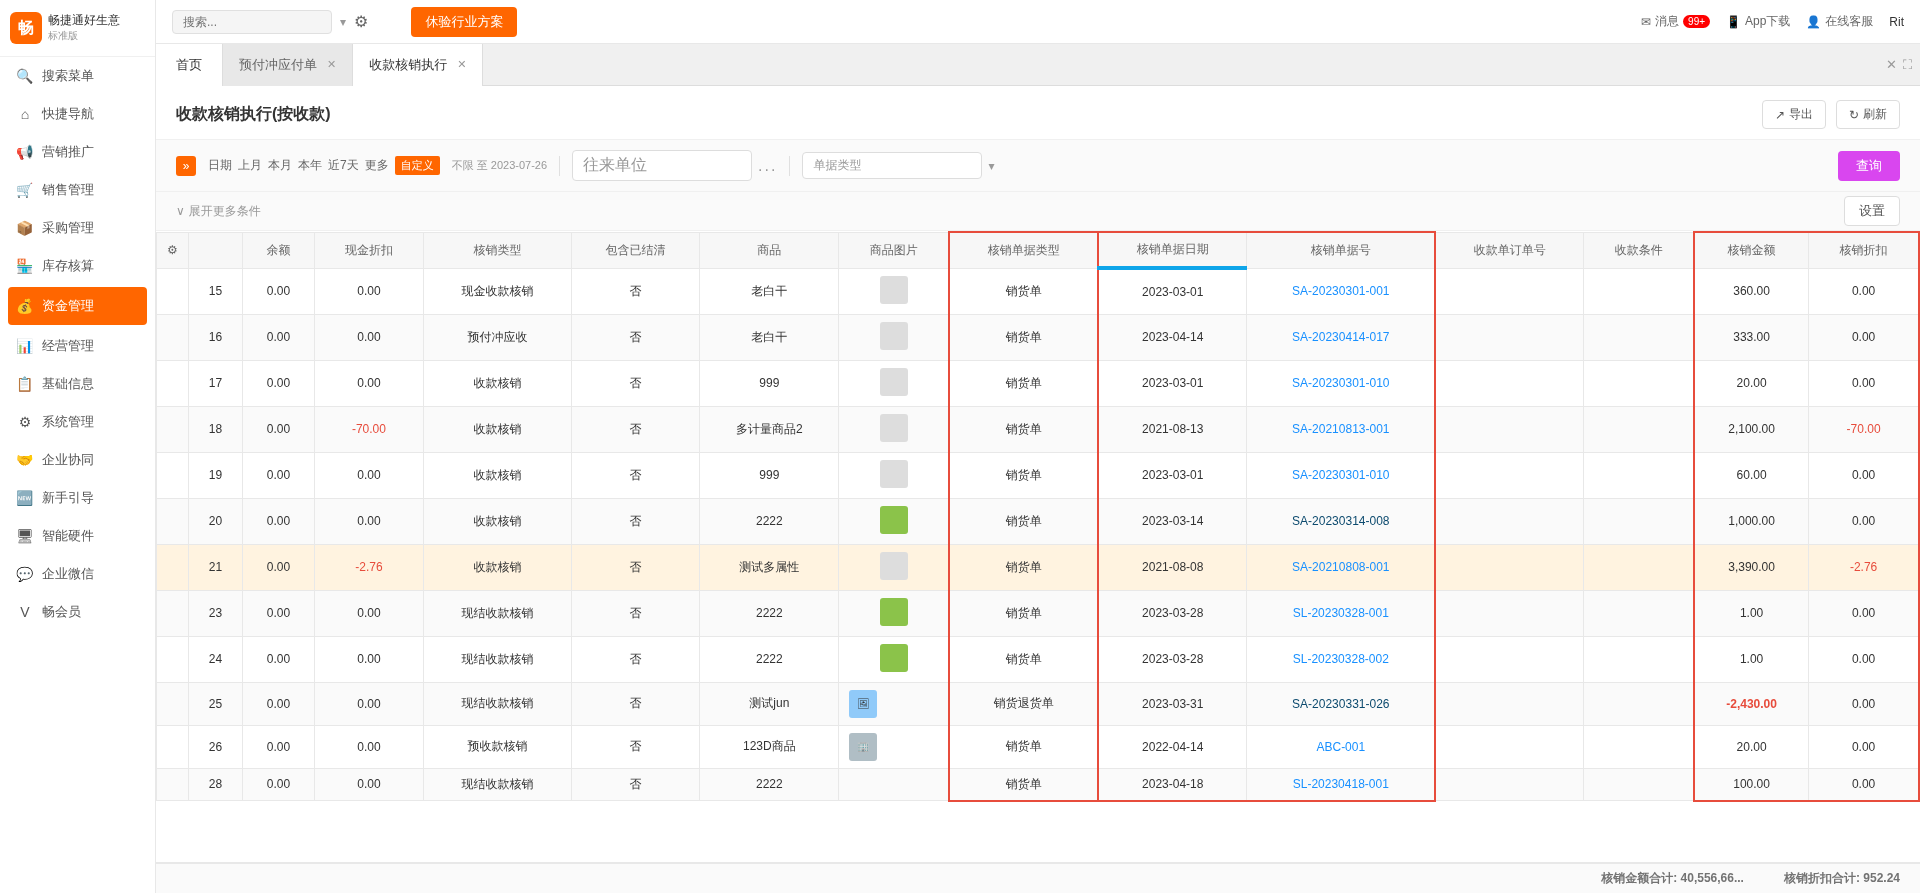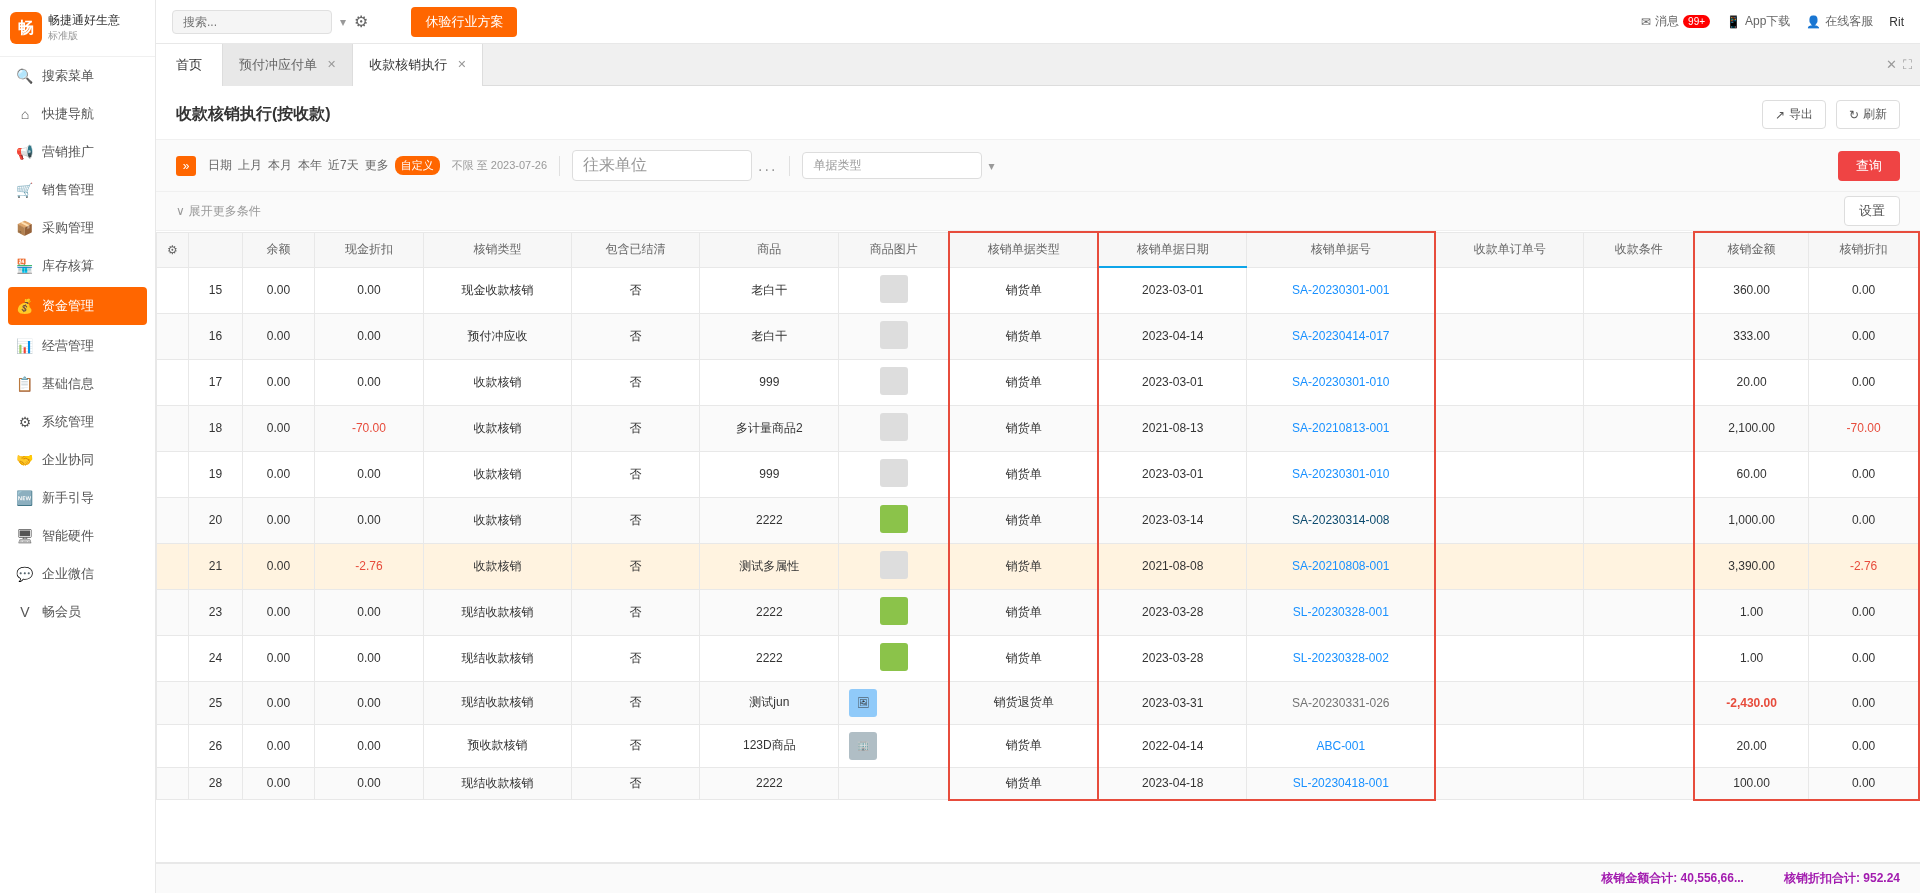--- a/index.html
+++ b/index.html
@@ -40,43 +40,43 @@
     .content-header { padding: 14px 20px 10px; border-bottom: 1px solid #f0f0f0; display: flex; align-items: center; justify-content: space-between; }
     .page-title { font-size: 16px; font-weight: bold; color: #333; }
     .content-actions { display: flex; gap: 10px; }
     .btn-outline { border: 1px solid #ddd; background: #fff; border-radius: 4px; padding: 5px 12px; font-size: 12px; cursor: pointer; color: #555; display: flex; align-items: center; gap: 4px; }
 
     
     .filter-bar { padding: 10px 20px; background: #fafafa; border-bottom: 1px solid #f0f0f0; display: flex; align-items: center; gap: 12px; flex-wrap: wrap; }
     .filter-group { display: flex; align-items: center; gap: 6px; font-size: 12px; color: #666; }
     .filter-label { color: #666; }
     .filter-link { color: #666; cursor: pointer; }
-    .filter-date-custom { background: #f60; color: #fff; border-radius: 8px; padding: 2px 6px; font-size: 11px; cursor: pointer; }
+    .filter-date-custom { background: #f60; color: #fff; border-radius: 2px; padding: 2px 6px; font-size: 11px; cursor: pointer; }
     .filter-date-info { color: #999; font-size: 11px; }
     .filter-divider { width: 1px; height: 20px; background: #e0e0e0; }
     .filter-unit { border: 1px solid #ddd; border-radius: 4px; padding: 4px 30px 4px 10px; font-size: 16px; min-width: 180px; position: relative; color: #999; background: #fff; }
     .filter-dots { color: #999; font-size: 16px; letter-spacing: 2px; }
     .filter-type { border: 1px solid #ddd; border-radius: 4px; padding: 4px 30px 4px 10px; font-size: 12px; min-width: 180px; color: #999; background: #fff; }
-    .btn-query { background: #ef4444; color: #fff; border: none; border-radius: 4px; padding: 6px 18px; font-size: 13px; cursor: pointer; }
+    .btn-query { background: #d946ef; color: #fff; border: none; border-radius: 4px; padding: 6px 18px; font-size: 13px; cursor: pointer; }
     .btn-settings { background: #fff; border: 1px solid #ddd; border-radius: 4px; padding: 5px 14px; font-size: 13px; cursor: pointer; color: #555; }
     .expand-more { display: flex; align-items: center; gap: 4px; color: #999; font-size: 12px; cursor: pointer; margin: 4px 0; }
 
     
     .table-wrap { flex: 1; overflow: auto; }
     table { width: 100%; border-collapse: collapse; font-size: 12px; }
     thead tr { background: #f7f7f7; }
     th { padding: 8px 10px; border: 1px solid #e8e8e8; font-weight: normal; color: #666; white-space: nowrap; text-align: center; }
     td { padding: 7px 10px; border: 1px solid #e8e8e8; color: #333; text-align: center; white-space: nowrap; }
     tr:nth-child(odd) td { background: #fff; }
     tr:nth-child(even) td { background: #fafafa; }
     tr.highlighted td { background: #fff3e0; }
 
     
     .table-footer { background: #fafafa; border-top: 2px solid #e8e8e8; display: flex; justify-content: flex-end; padding: 6px 20px; gap: 40px; font-size: 12px; font-weight: bold; }
-    .footer-item { color: #a21caf; }
+    .footer-item { color: #737373; }
 
     
     ::-webkit-scrollbar { width: 6px; height: 6px; }
     ::-webkit-scrollbar-thumb { background: #ccc; border-radius: 3px; }
 
     .gear-icon { font-size: 16px; color: #666; cursor: pointer; }
     .expand-arrow { display: inline-block; width: 20px; height: 20px; background: #f60; color: #fff; border-radius: 3px; text-align: center; line-height: 20px; font-size: 12px; cursor: pointer; }
 
     .th-gear { width: 30px; }
   </style>
@@ -262,21 +262,21 @@
           <tr>
             <th class="th-gear">⚙</th>
             <th></th>
             <th>余额</th>
             <th>现金折扣</th>
             <th>核销类型</th>
             <th>包含已结清</th>
             <th>商品</th>
             <th>商品图片</th>
             <th style="border:2px solid #e74c3c;border-bottom:1px solid #e8e8e8;">核销单据类型</th>
-            <th style="border-top:2px solid #e74c3c;border-bottom:2px solid #0ea5e9;">核销单据日期</th>
+            <th style="border-top:2px solid #e74c3c;border-bottom:4px solid #0ea5e9;">核销单据日期</th>
             <th style="border-top:2px solid #e74c3c;border-right:2px solid #e74c3c;border-bottom:1px solid #e8e8e8;">核销单据号</th>
             <th>收款单订单号</th>
             <th>收款条件</th>
             <th style="border-top:2px solid #e74c3c;border-left:2px solid #e74c3c;border-bottom:1px solid #e8e8e8;">核销金额</th>
             <th style="border-top:2px solid #e74c3c;border-right:2px solid #e74c3c;border-bottom:1px solid #e8e8e8;">核销折扣</th>
           </tr>
         </thead>
         <tbody id="table-body">
         <tr>
               <td></td>
@@ -437,21 +437,21 @@
               <td>0.00</td>
               <td>0.00</td>
               <td>现结收款核销</td>
               <td>否</td>
               <td>测试jun</td>
               <td>
                 <div style="width:28px;height:28px;background:#90CAF9;border-radius:3px;display:inline-block;display:flex;align-items:center;justify-content:center;font-size:10px;">🖼</div>
               </td>
               <td style="border-left: 2px solid rgb(231, 76, 60); border-right: 2px solid rgb(231, 76, 60);">销货退货单</td>
               <td>2023-03-31</td>
-              <td style="color: #737373; cursor: pointer; border-right: 2px solid rgb(231, 76, 60);">SA-20230331-026</td>
+              <td style="color: #0c4a6e; cursor: pointer; border-right: 2px solid rgb(231, 76, 60);">SA-20230331-026</td>
               <td></td>
               <td></td>
               <td style="color: rgb(231, 76, 60); font-weight: bold; border-left: 2px solid rgb(231, 76, 60);">-2,430.00</td>
               <td style="border-right: 2px solid rgb(231, 76, 60);">0.00</td>
             </tr>
             <tr>
               <td></td>
               <td>26</td>
               <td>0.00</td>
               <td>0.00</td>

